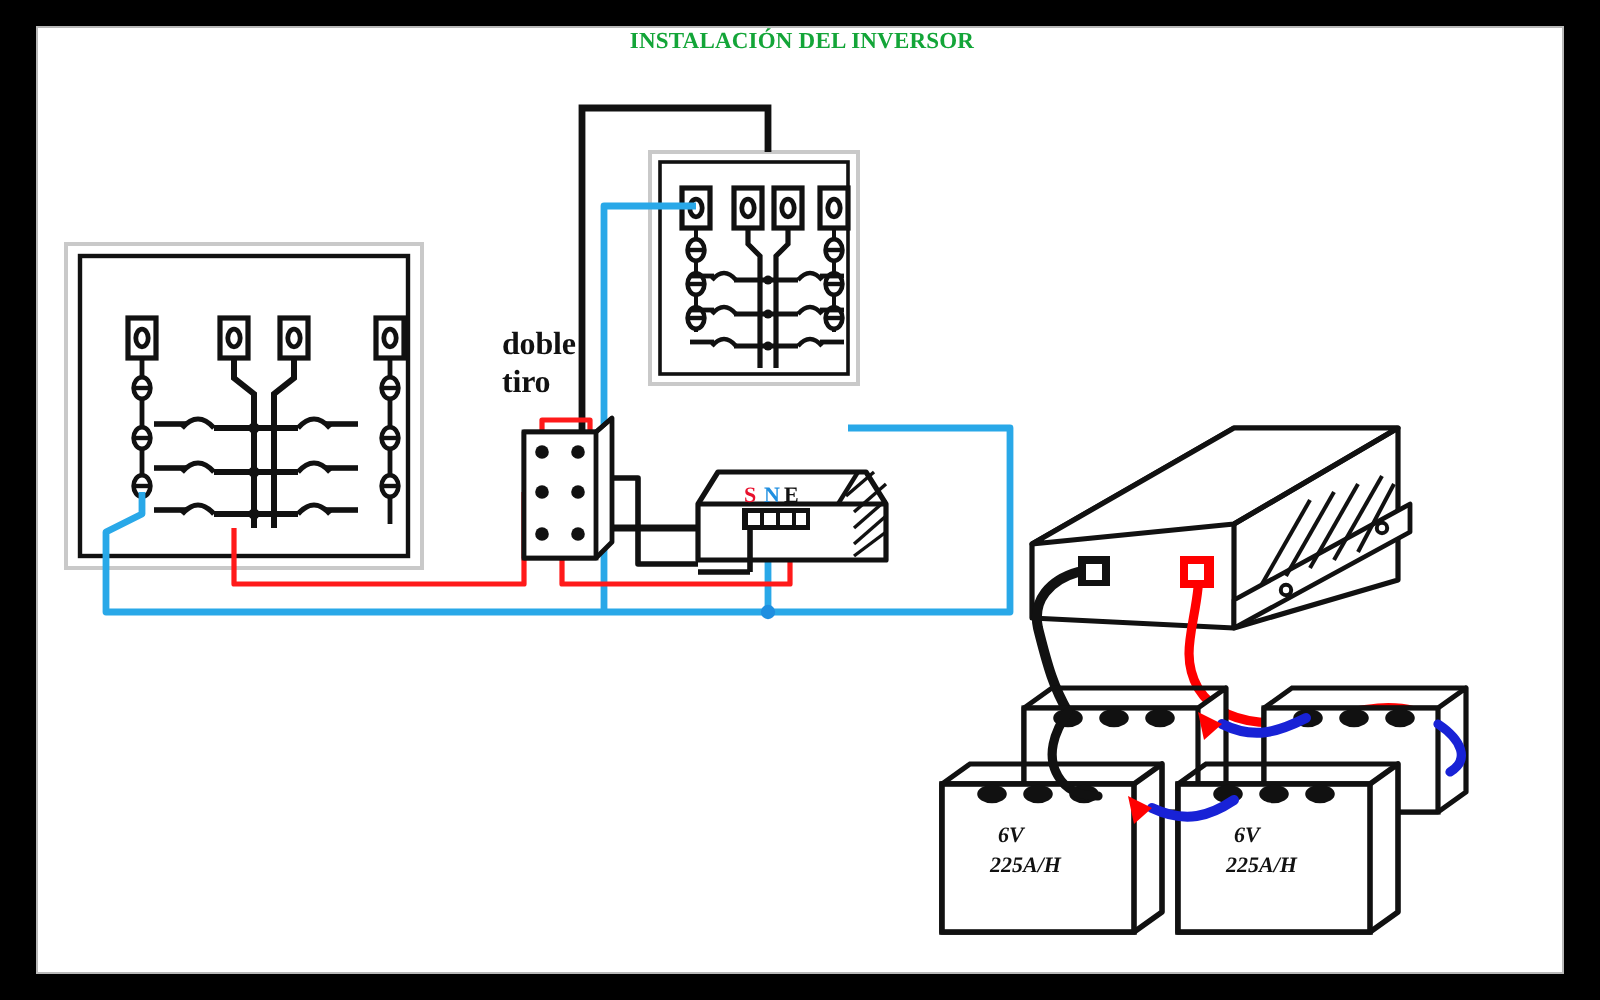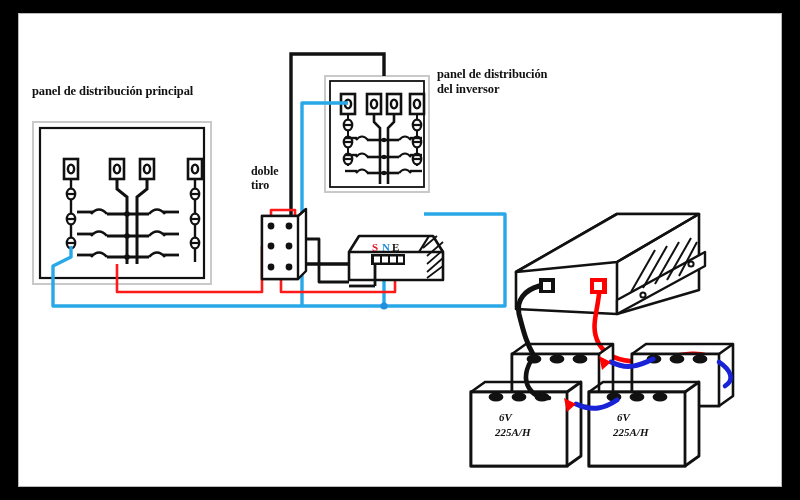--- a/index.html
+++ b/index.html
@@ -40,35 +40,33 @@
     top:1px;left:0;width:764px;
     text-align:center;
     color:#13a538;
     font-size:11.5px;
     font-weight:bold;
     letter-spacing:0.1px;
   }
   #label-main-panel{ left:13px; top:70px; font-size:12.5px; }
   #label-inv-panel{ left:418px; top:53px; font-size:12.5px; }
   #label-battery-bank{ left:522px; top:141px; font-size:12.5px; }
-  #label-doble-tiro{ left:232px; top:150px; font-size:12px; }
+  #label-doble-tiro{ left:232px; top:150px; font-size:16px; }
   #batt-lab-1{ left:480px; top:390px; font-size:10.5px; font-style:italic; }
   #batt-lab-2{ left:578px; top:390px; font-size:10.5px; font-style:italic; }
 </style>
 </head>
 <body>
 
 <div id="frame">
   <div id="canvas">
 
-
-    <div class="lbl" id="label-main-panel">panel de distribución principal</div>
-
-    <div class="lbl" id="label-inv-panel">panel de distribución
-del inversor</div>
+    <div class="lbl" id="title-text">INSTALACIÓN DEL INVERSOR</div>
+
+
 
 
     <div class="lbl" id="label-doble-tiro">doble
 tiro</div>
 
     <div class="lbl" id="batt-lab-1"></div>
     <div class="lbl" id="batt-lab-2"></div>
 
     <svg id="svgroot" viewBox="0 0 764 474">
       <defs>

